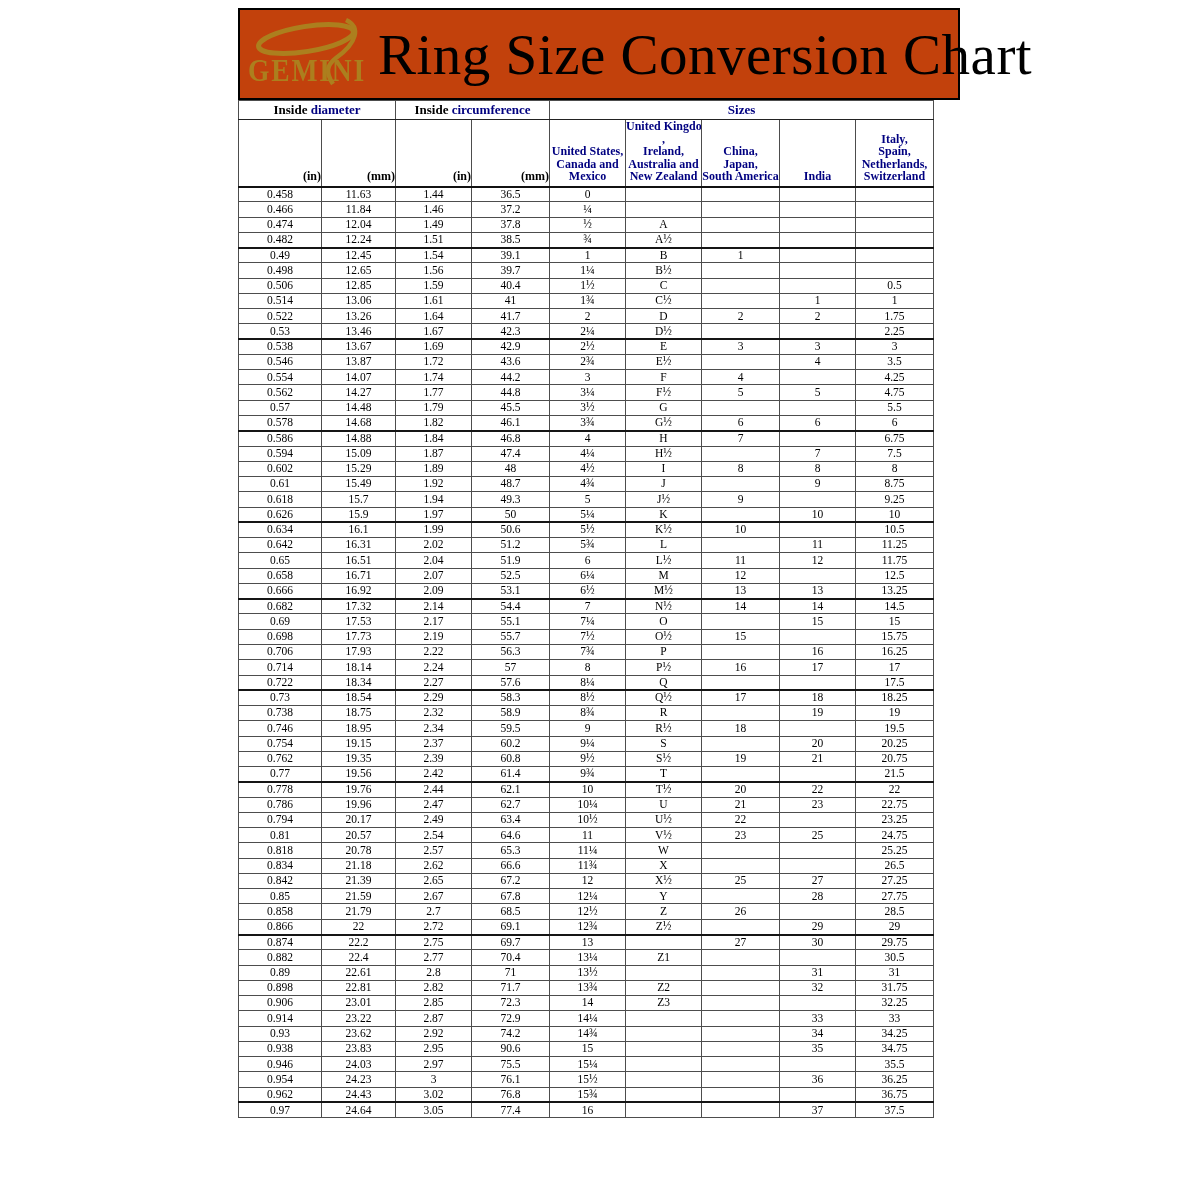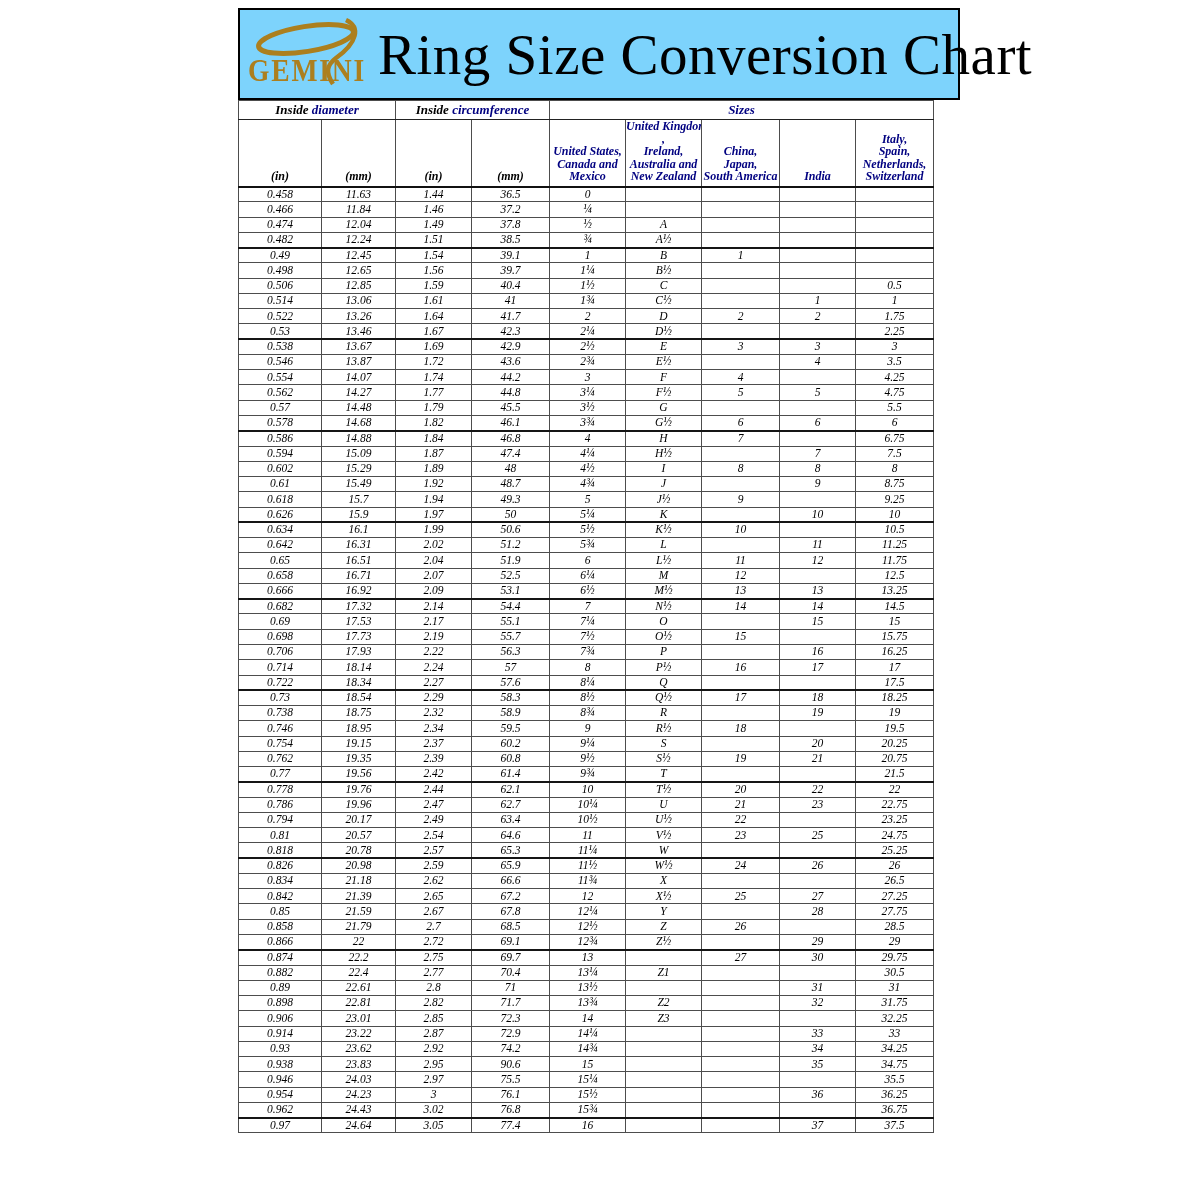--- a/index.html
+++ b/index.html
@@ -1,31 +1,31 @@
 <!DOCTYPE html>
 <html><head>
 <meta charset="utf-8">
 <style>
   html,body{margin:0;padding:0;background:#fff;}
   body{width:1200px;height:1200px;position:relative;font-family:"Liberation Serif",serif;color:#000;}
   .page{position:absolute;left:238px;top:8px;width:722px;}
 
   
-  .title-box{box-sizing:border-box;width:722px;height:92px;border:2px solid #000;display:flex;align-items:center;background:#7dd3fc;}
+  .title-box{box-sizing:border-box;width:722px;height:92px;border:2px solid #000;display:flex;align-items:center;background:#c2410c;}
   .logo{flex:0 0 auto;width:132px;padding-left:6px;}
   .page-title{flex:1;text-align:right;font-size:57px;font-weight:400;margin:0 30px 0 0;letter-spacing:0.5px;white-space:nowrap;}
 
   
-  table.ringtable{border-collapse:collapse;table-layout:fixed;width:695px;background:#fff;font-style:italic;}
+  table.ringtable{border-collapse:collapse;table-layout:fixed;width:695px;background:#fff;}
   th,td{box-sizing:border-box;border:1px solid #4d4d4d;padding:0;overflow:hidden;}
   .group-row th{height:19px;font-size:13px;font-weight:bold;text-align:center;vertical-align:middle;border-bottom:1px solid #222;}
   .group-row .gh-prefix{color:#000;}
   .group-row .gh-label{color:#000080;}
   .sub-row th{height:66px;font-weight:bold;font-size:12px;line-height:12.5px;vertical-align:bottom;padding-bottom:3px;text-align:center;border-bottom:2px solid #111;}
-  .sub-row th.unit{color:#000;}
+  .sub-row th.unit{color:#000;text-align:right;}
   .sub-row th.country{color:#000080;white-space:pre;}
   tbody td{height:15.28px;font-size:11.5px;line-height:1;text-align:center;vertical-align:middle;}
   tbody tr.thick td{border-top:2px solid #151515;}
 </style>
 </head>
 <body>
 
 <div class="page">
 
   <div class="title-box">
@@ -560,31 +560,20 @@
           <td>0.818</td>
           <td>20.78</td>
           <td>2.57</td>
           <td>65.3</td>
           <td>11¼</td>
           <td>W</td>
           <td></td>
           <td></td>
           <td>25.25</td>
         </tr>
-        <tr class="thick">
-          <td>0.826</td>
-          <td>20.98</td>
-          <td>2.59</td>
-          <td>65.9</td>
-          <td>11½</td>
-          <td>W½</td>
-          <td>24</td>
-          <td>26</td>
-          <td>26</td>
-        </tr>
         <tr>
           <td>0.834</td>
           <td>21.18</td>
           <td>2.62</td>
           <td>66.6</td>
           <td>11¾</td>
           <td>X</td>
           <td></td>
           <td></td>
           <td>26.5</td>

